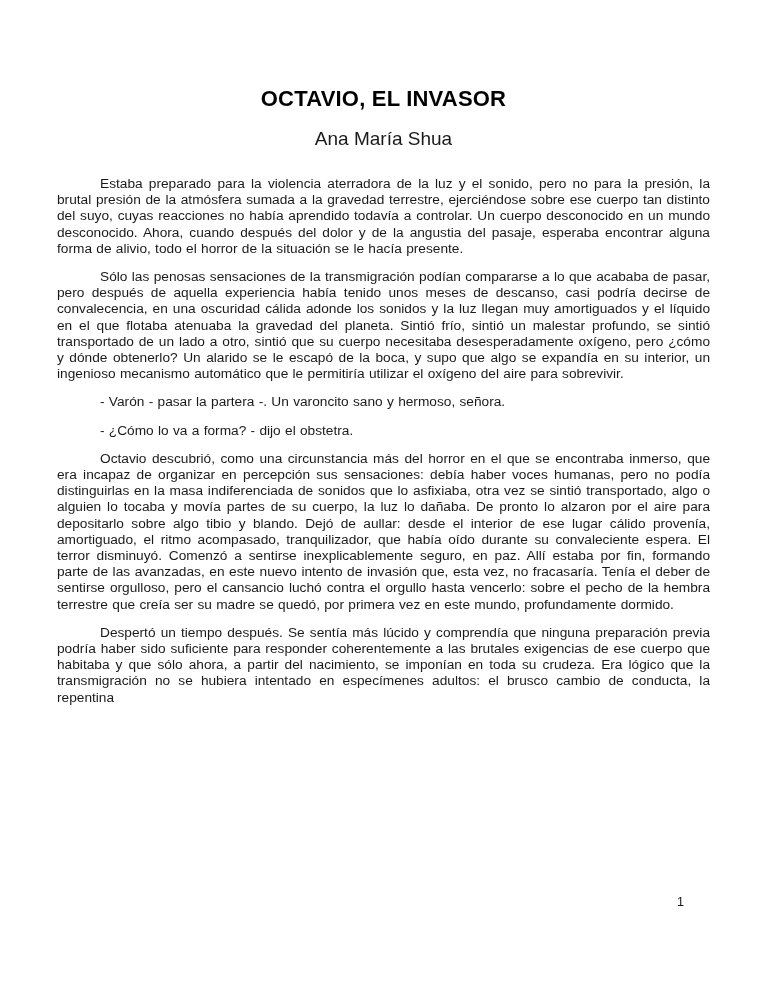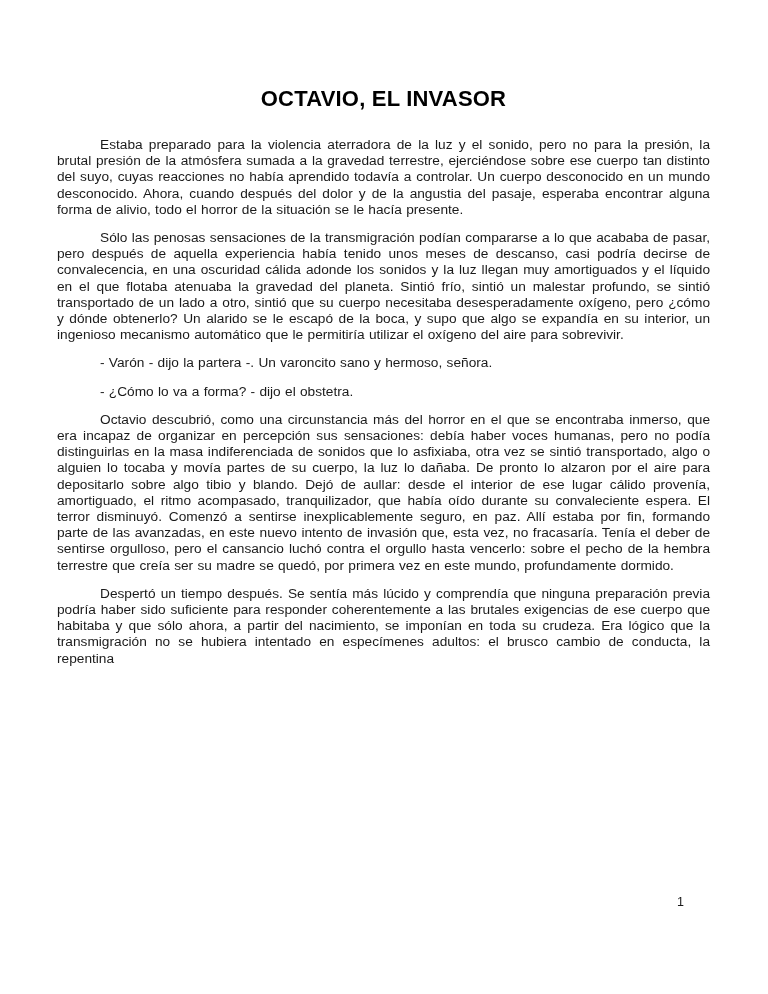--- a/index.html
+++ b/index.html
@@ -62,25 +62,26 @@
   }
 </style>
 </head>
 <body>
 
 <div class="page">
   <div class="content">
 
     <h1 class="doc-title">OCTAVIO, EL INVASOR</h1>
 
+    <div class="doc-author">Ana María Shua</div>
 
     <div class="body-text">
       <p>Estaba preparado para la violencia aterradora de la luz y el sonido, pero no para la presión, la brutal presión de la atmósfera sumada a la gravedad terrestre, ejerciéndose sobre ese cuerpo tan distinto del suyo, cuyas reacciones no había aprendido todavía a controlar. Un cuerpo desconocido en un mundo desconocido. Ahora, cuando después del dolor y de la angustia del pasaje, esperaba encontrar alguna forma de alivio, todo el horror de la situación se le hacía presente.</p>
       <p>Sólo las penosas sensaciones de la transmigración podían compararse a lo que acababa de pasar, pero después de aquella experiencia había tenido unos meses de descanso, casi podría decirse de convalecencia, en una oscuridad cálida adonde los sonidos y la luz llegan muy amortiguados y el líquido en el que flotaba atenuaba la gravedad del planeta. Sintió frío, sintió un malestar profundo, se sintió transportado de un lado a otro, sintió que su cuerpo necesitaba desesperadamente oxígeno, pero ¿cómo y dónde obtenerlo? Un alarido se le escapó de la boca, y supo que algo se expandía en su interior, un ingenioso mecanismo automático que le permitiría utilizar el oxígeno del aire para sobrevivir.</p>
-      <p>- Varón - dijo la partera -. Un varoncito sano y hermoso, señora.</p>
+      <p>- Varón - pasar la partera -. Un varoncito sano y hermoso, señora.</p>
       <p>- ¿Cómo lo va a forma? - dijo el obstetra.</p>
       <p>Octavio descubrió, como una circunstancia más del horror en el que se encontraba inmerso, que era incapaz de organizar en percepción sus sensaciones: debía haber voces humanas, pero no podía distinguirlas en la masa indiferenciada de sonidos que lo asfixiaba, otra vez se sintió transportado, algo o alguien lo tocaba y movía partes de su cuerpo, la luz lo dañaba. De pronto lo alzaron por el aire para depositarlo sobre algo tibio y blando. Dejó de aullar: desde el interior de ese lugar cálido provenía, amortiguado, el ritmo acompasado, tranquilizador, que había oído durante su convaleciente espera. El terror disminuyó. Comenzó a sentirse inexplicablemente seguro, en paz. Allí estaba por fin, formando parte de las avanzadas, en este nuevo intento de invasión que, esta vez, no fracasaría. Tenía el deber de sentirse orgulloso, pero el cansancio luchó contra el orgullo hasta vencerlo: sobre el pecho de la hembra terrestre que creía ser su madre se quedó, por primera vez en este mundo, profundamente dormido.</p>
       <p>Despertó un tiempo después. Se sentía más lúcido y comprendía que ninguna preparación previa podría haber sido suficiente para responder coherentemente a las brutales exigencias de ese cuerpo que habitaba y que sólo ahora, a partir del nacimiento, se imponían en toda su crudeza. Era lógico que la transmigración no se hubiera intentado en especímenes adultos: el brusco cambio de conducta, la repentina</p>
     </div>
   </div>
 
   <div class="page-number">1</div>
 </div>
 
 </body></html>

